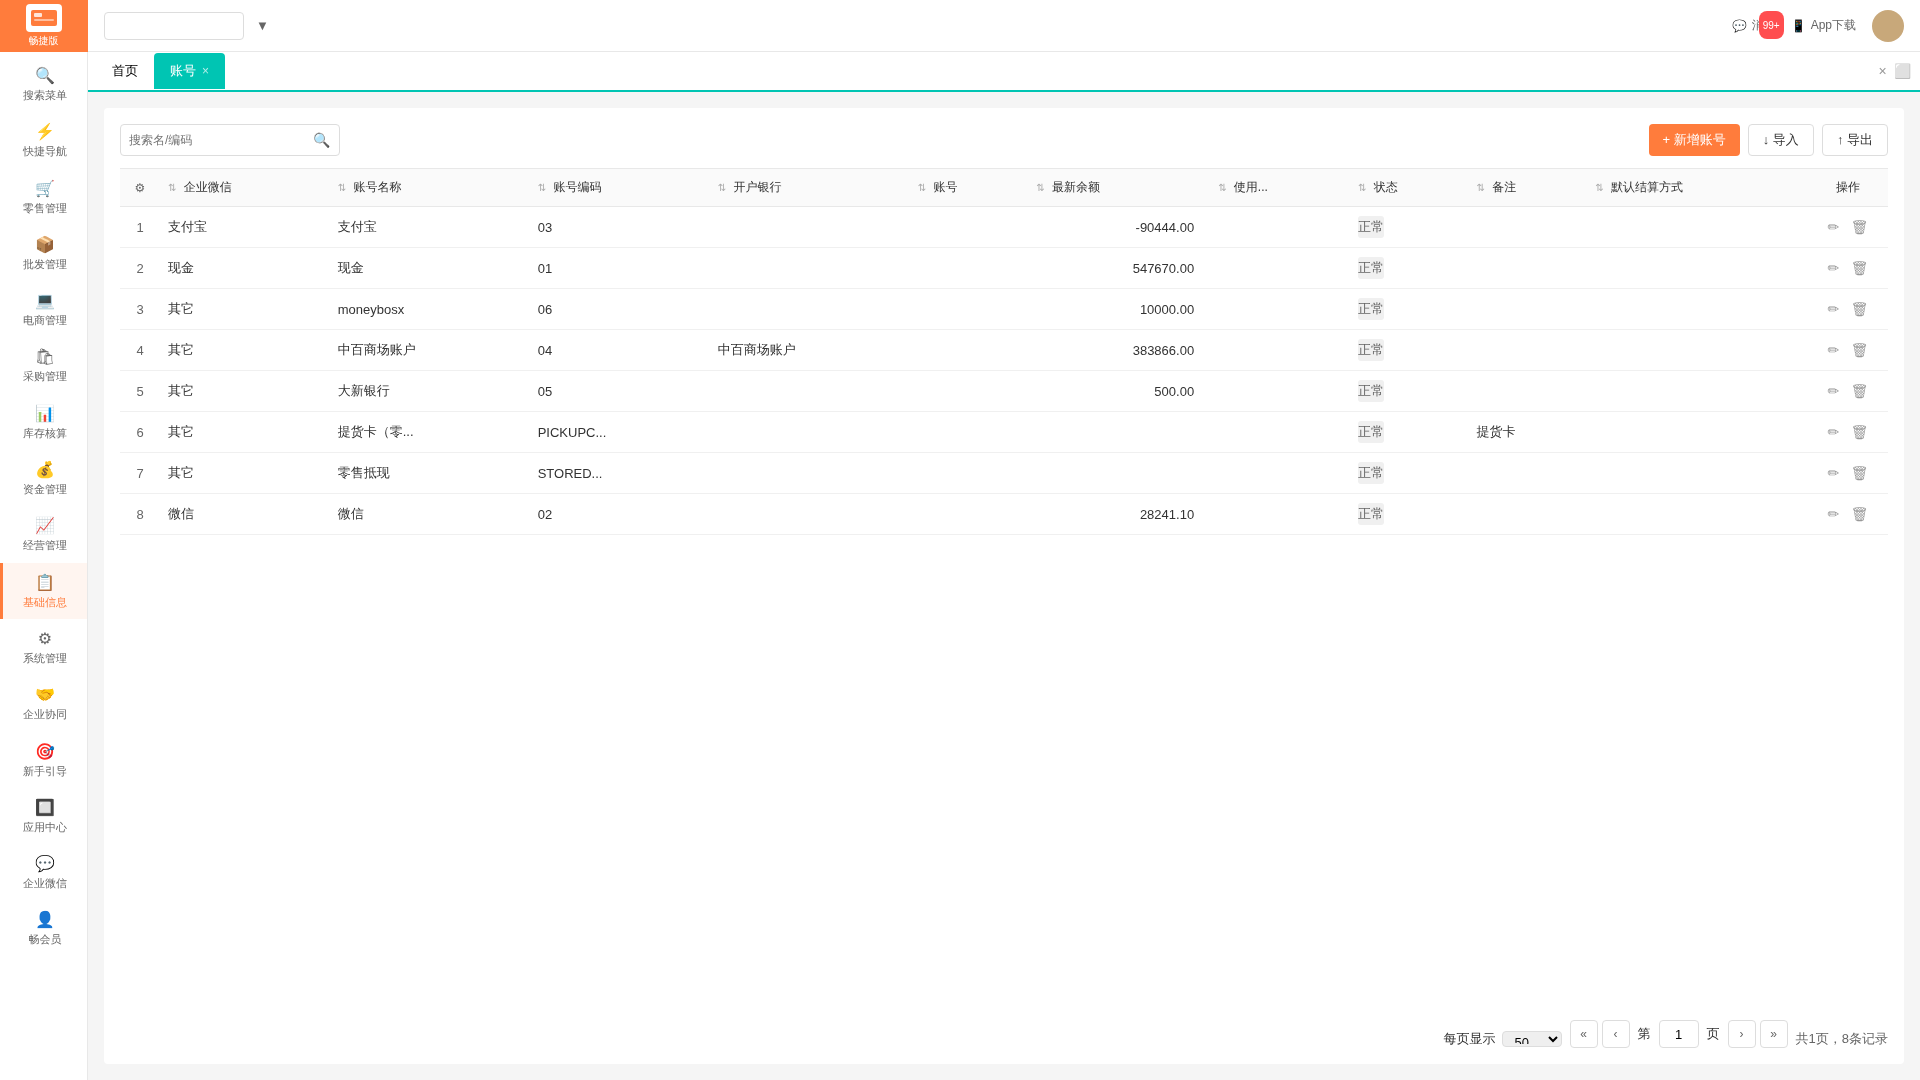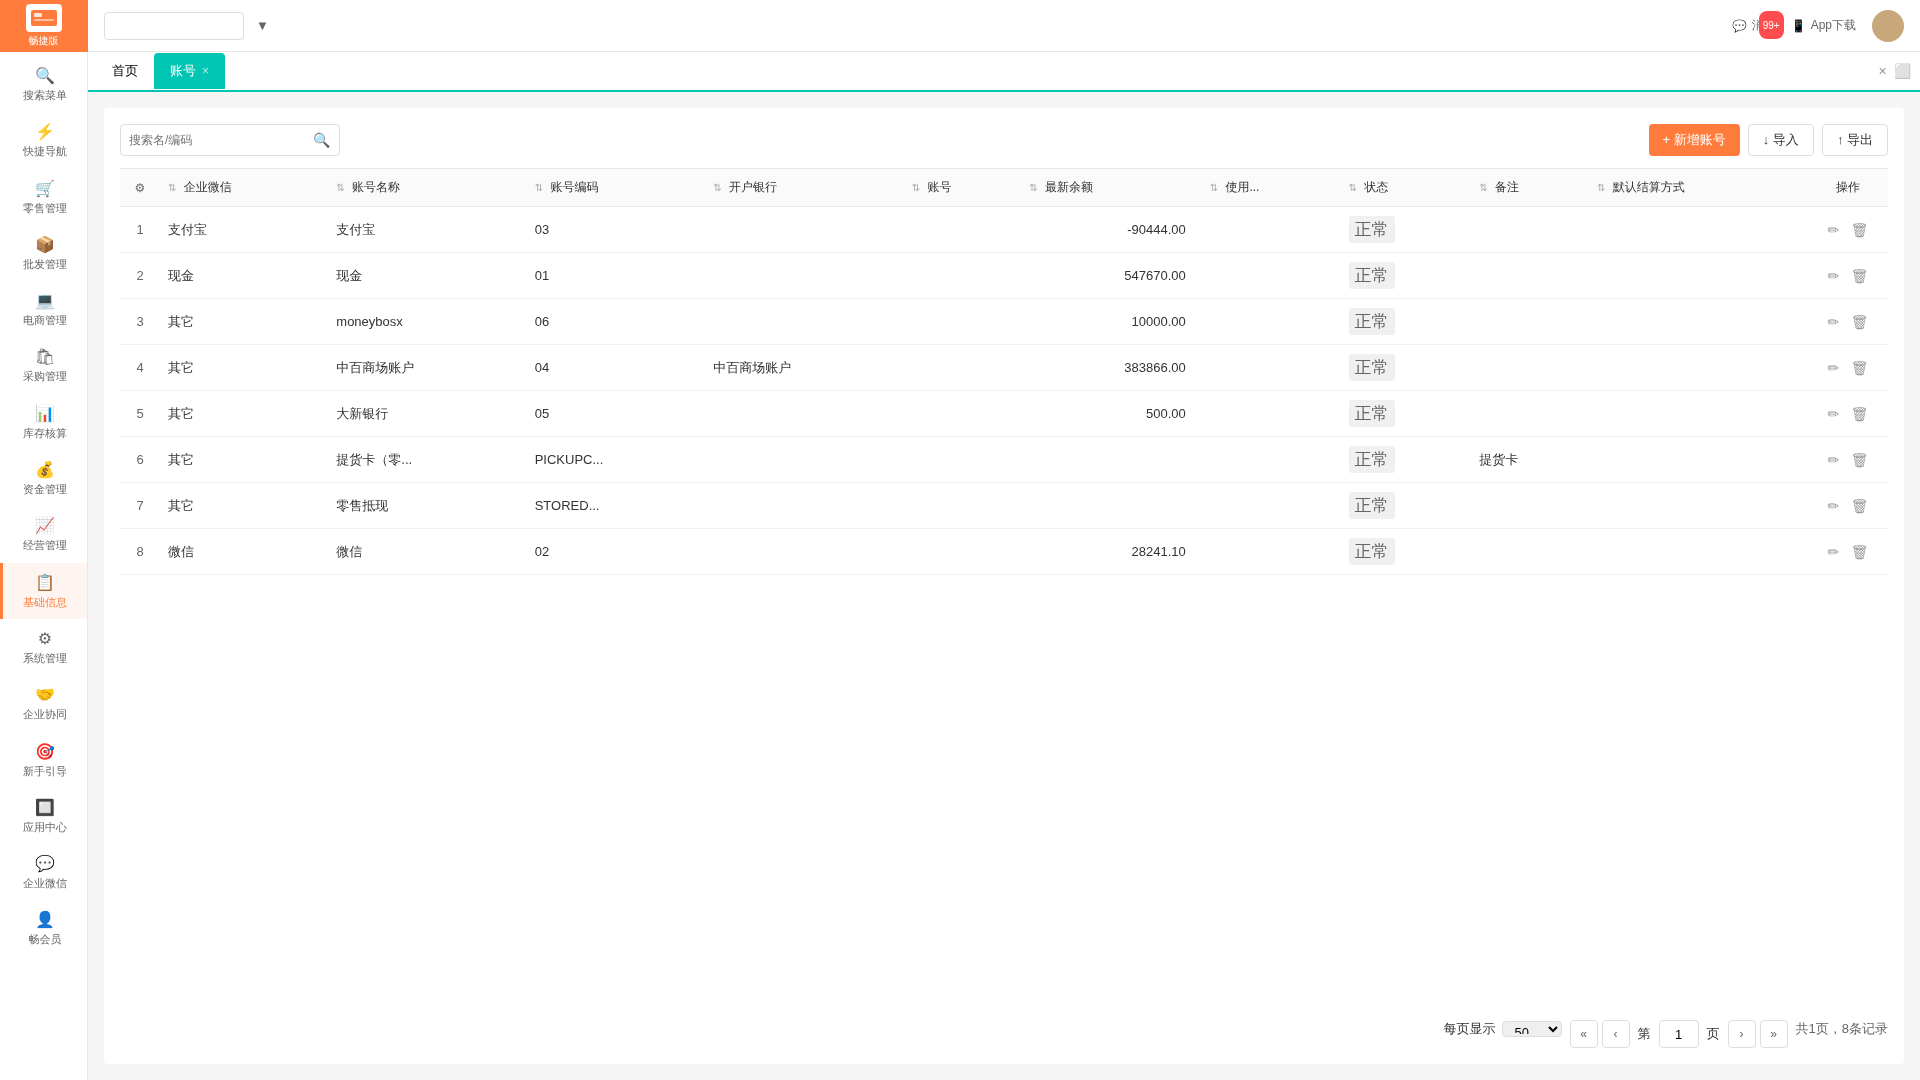--- a/index.html
+++ b/index.html
@@ -267,39 +267,39 @@
     thead th.col-settings { width: 36px; text-align: center; }
     thead th.col-actions { text-align: center; width: 80px; }
 
     tbody tr { border-bottom: 1px solid #f0f0f0; }
     tbody td { padding: 9px 8px; color: #333; white-space: nowrap; }
     tbody td.col-index { color: #666; text-align: center; width: 40px; }
     tbody td.col-actions { text-align: center; }
 
     .status-badge {
       display: inline-block;
-      padding: 2px 6px;
+      padding: 2px 0;
       border-radius: 3px;
-      font-size: 17px;
+      font-size: 13px;
       background: #f0f0f0;
       color: #666;
     }
     .status-normal { background: #f0f0f0; color: #666; }
 
     .action-icon {
       cursor: pointer;
       color: #999;
       font-size: 14px;
       padding: 2px 4px;
     }
 
     
     .pagination {
       display: flex;
-      align-items: flex-start;
+      align-items: flex-end;
       justify-content: flex-end;
       padding: 12px 0 0 0;
       gap: 8px;
       font-size: 13px;
       color: #333;
     }
     .per-page-select {
       display: flex;
       align-items: center;
       gap: 6px;

